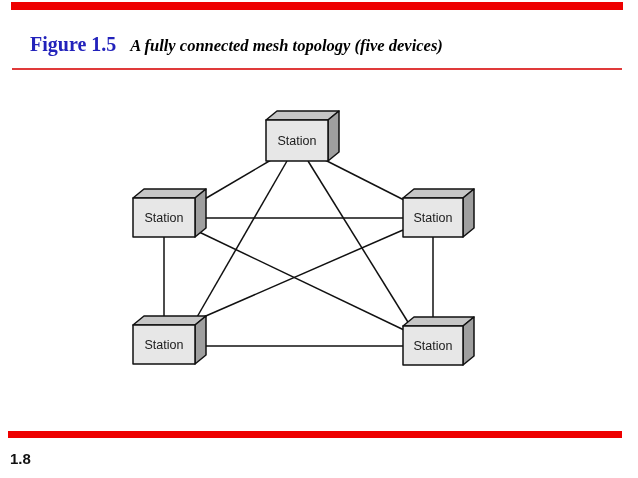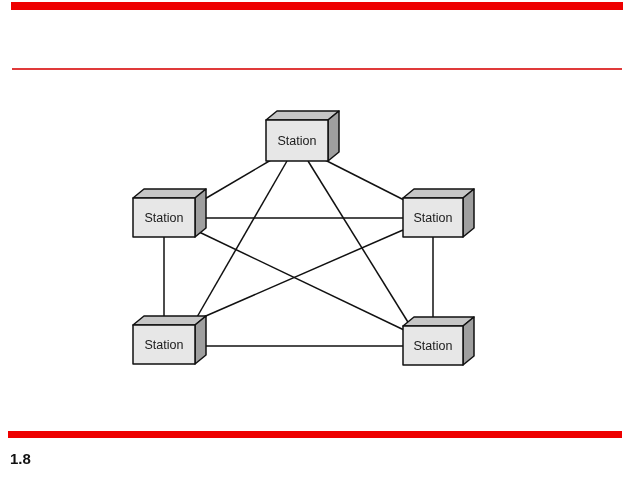--- a/index.html
+++ b/index.html
@@ -64,20 +64,24 @@
     color: #111111;
   }
 </style>
 </head>
 <body>
 
 <div class="slide">
 
   <div class="bar-top"></div>
 
+  <div class="title-row">
+    <span class="fig-label">Figure 1.5</span>
+    <span class="fig-caption">A fully connected mesh topology (five devices)</span>
+  </div>
 
   <div class="header-rule"></div>
 
   <svg id="diagram" viewBox="0 0 638 478" xmlns="http://www.w3.org/2000/svg">
       <line x1="271" y1="160" x2="203" y2="200" stroke="#111111" stroke-width="1.5"></line>
       <line x1="325" y1="160" x2="404" y2="200" stroke="#111111" stroke-width="1.5"></line>
       <line x1="287" y1="161" x2="193" y2="324" stroke="#111111" stroke-width="1.5"></line>
       <line x1="308" y1="161" x2="411" y2="327" stroke="#111111" stroke-width="1.5"></line>
       <line x1="196" y1="218" x2="403" y2="218" stroke="#111111" stroke-width="1.5"></line>
       <line x1="164" y1="237" x2="164" y2="325" stroke="#111111" stroke-width="1.5"></line>

